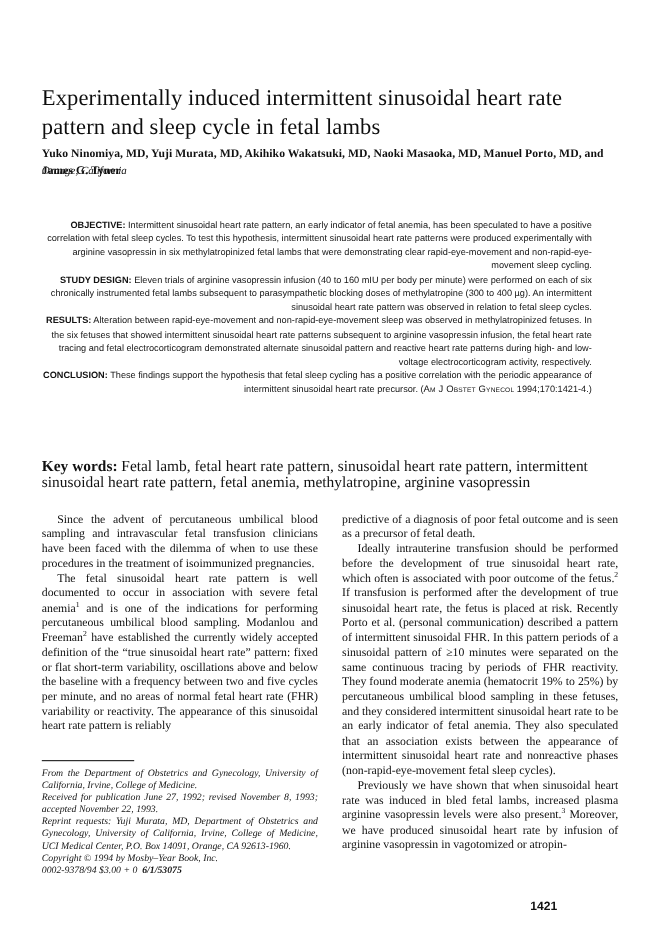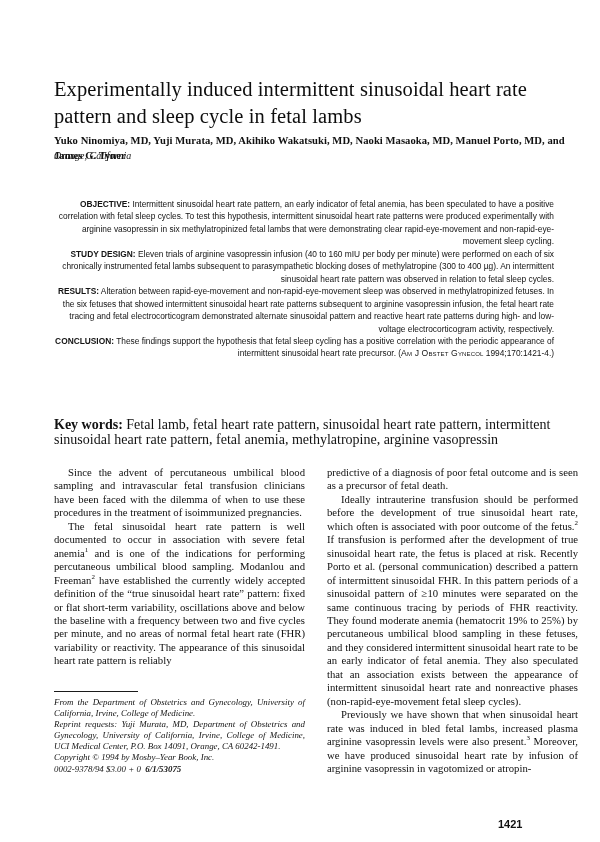--- a/index.html
+++ b/index.html
@@ -15,21 +15,20 @@
     color: #111111;
     overflow: hidden;
   }
   .page {
     position: absolute;
     left: 0; top: 0;
     width: 525px;
     height: 842px;
     box-sizing: border-box;
     padding: 0;
-    margin-left: 16px;
   }
 
   
   .title {
     position: absolute;
     left: 38px;
     top: 62px;
     width: 528px;
     font-family: "Liberation Serif", "DejaVu Serif", serif;
     font-size: 20.5px;
@@ -199,20 +198,21 @@
 
   <div class="col col-right">
     <p class="cont">predictive of a diagnosis of poor fetal outcome and is seen as a precursor of fetal death.</p>
     <p><span>Ideally intrauterine transfusion should be performed before the development of true sinusoidal heart rate, which often is associated with poor outcome of the fetus.</span><sup>2</sup><span> If transfusion is performed after the development of true sinusoidal heart rate, the fetus is placed at risk. Recently Porto et al. (personal communication) described a pattern of intermittent sinusoidal FHR. In this pattern periods of a sinusoidal pattern of ≥10 minutes were separated on the same continuous tracing by periods of FHR reactivity. They found moderate anemia (hematocrit 19% to 25%) by percutaneous umbilical blood sampling in these fetuses, and they considered intermittent sinusoidal heart rate to be an early indicator of fetal anemia. They also speculated that an association exists between the appearance of intermittent sinusoidal heart rate and nonreactive phases (non-rapid-eye-movement fetal sleep cycles).</span></p>
     <p><span>Previously we have shown that when sinusoidal heart rate was induced in bled fetal lambs, increased plasma arginine vasopressin levels were also present.</span><sup>3</sup><span> Moreover, we have produced sinusoidal heart rate by infusion of arginine vasopressin in vagotomized or atropin-</span></p>
   </div>
 
   <div class="footnote">
     <div class="rule"></div>
     <p>From the Department of Obstetrics and Gynecology, University of California, Irvine, College of Medicine.</p>
-    <p>Reprint requests: Yuji Murata, MD, Department of Obstetrics and Gynecology, University of California, Irvine, College of Medicine, UCI Medical Center, P.O. Box 14091, Orange, CA 60242-1491.</p>
+    <p>Received for publication June 27, 1992; revised November 8, 1993; accepted November 22, 1993.</p>
+    <p>Reprint requests: Yuji Murata, MD, Department of Obstetrics and Gynecology, University of California, Irvine, College of Medicine, UCI Medical Center, P.O. Box 14091, Orange, CA 92613-1960.</p>
     <p>Copyright © 1994 by Mosby–Year Book, Inc.</p>
     <p class="code"><span>0002-9378/94 $3.00 + 0</span>&nbsp;&nbsp;<b>6/1/53075</b></p>
   </div>
 
   <div class="pageno">1421</div>
 
 </div>
 
 </body></html>

